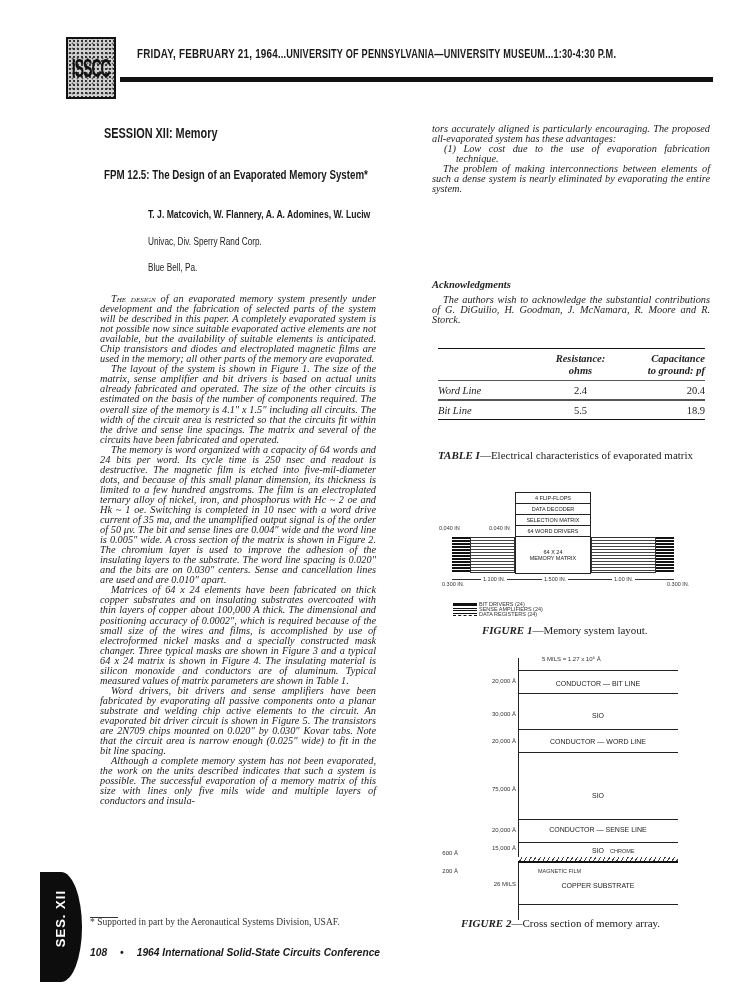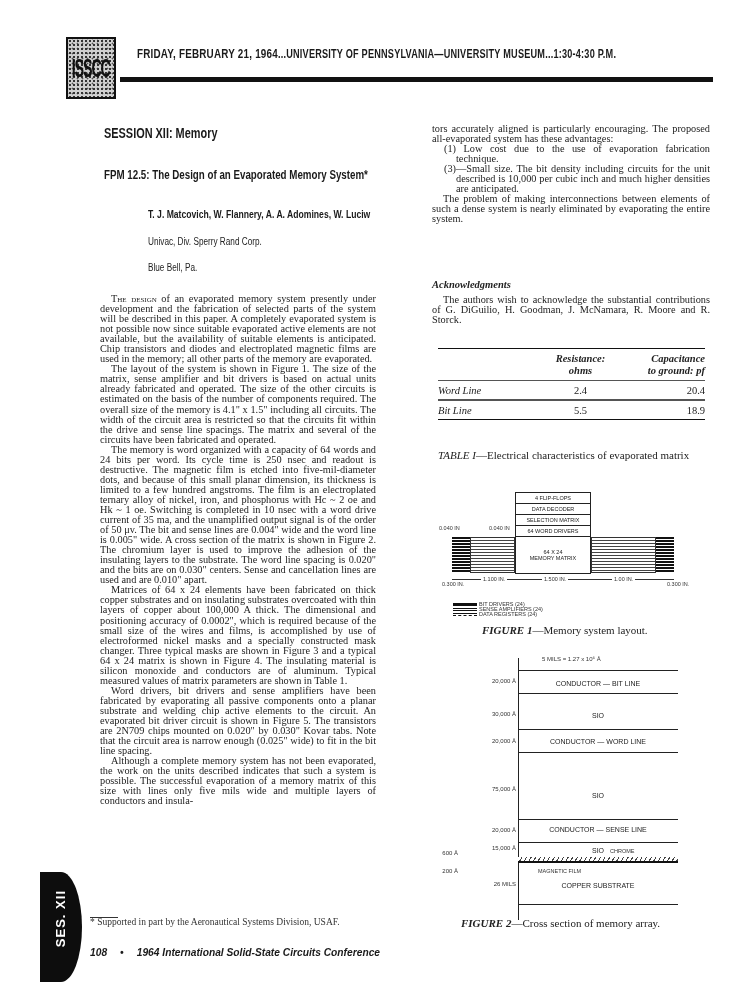--- a/index.html
+++ b/index.html
@@ -21,21 +21,21 @@
 
   
   .session { position: absolute; left: 104px; top: 125px; font-family: "Liberation Sans", "DejaVu Sans", sans-serif; font-weight: bold;
              font-size: 14px; transform-origin: left top; transform: scaleX(0.78); white-space: nowrap; }
   .paper-title { position: absolute; left: 104px; top: 168px; font-family: "Liberation Sans", "DejaVu Sans", sans-serif; font-weight: bold;
                  font-size: 12.5px; transform-origin: left top; transform: scaleX(0.78); white-space: nowrap; }
   .authors { position: absolute; left: 148px; top: 208px; font-family: "Liberation Sans", "DejaVu Sans", sans-serif;
              font-size: 10.5px; transform-origin: left top; transform: scaleX(0.82); white-space: nowrap; font-weight: bold; }
   .affil { position: absolute; left: 148px; font-family: "Liberation Sans", "DejaVu Sans", sans-serif; font-size: 10px;
            transform-origin: left top; transform: scaleX(0.82); white-space: nowrap; color: #222; }
-  .col { position: absolute; font-size: 10.3px; line-height: 10.05px; text-align: justify; color: #222; }
+  .col { position: absolute; font-size: 10.3px; line-height: 10.05px; text-align: justify; color: #222; font-style: italic; }
   .col p { text-indent: 11px; }
   .col p.noindent { text-indent: 0; }
   .sc { font-variant: small-caps; }
   .left-col { left: 100px; top: 294px; width: 276px; }
   .footnote-rule { position: absolute; left: 90px; top: 917px; width: 28px; border-top: 1px solid #333; }
   .footnote { position: absolute; left: 90px; top: 918px; width: 290px; font-size: 9.5px; line-height: 9.5px; color: #333; }
   .footer { position: absolute; left: 90px; top: 946px; font-family: "Liberation Sans", "DejaVu Sans", sans-serif; font-weight: bold; font-style: italic;
             font-size: 11px; white-space: nowrap; transform-origin: left top; transform: scaleX(0.93); }
   .footer .bullet { margin: 0 14px; }
   .tab { position: absolute; left: 40px; top: 872px; width: 42px; height: 110px; background: #0d0d0d;
@@ -54,21 +54,21 @@
   .tbl { position: absolute; left: 438px; top: 348px; width: 267px; font-size: 10.5px; color: #222; }
   .tbl .rule { border-top: 1.3px solid #111; }
   .tbl .rule.thin { border-top: 1px solid #555; }
   .tbl .row { display: flex; height: 18px; align-items: center; }
   .tbl .hdr { height: 31px; }
   .tbl .c0 { width: 105px; font-style: italic; }
   .tbl .c1 { width: 75px; text-align: center; }
   .tbl .c2 { width: 87px; text-align: right; }
   .tbl .hdr .c1, .tbl .hdr .c2 { font-style: italic; font-weight: bold; line-height: 12px; }
   .tbl-cap { position: absolute; left: 438px; top: 449px; width: 270px; font-size: 11px; line-height: 12px; text-align: justify; color: #222; }
-  .tbl-cap .lbl { font-style: italic; font-weight: normal; }
+  .tbl-cap .lbl { font-style: italic; font-weight: bold; }
 
   
   .fig1 { position: absolute; left: 447px; top: 492px; width: 267px; height: 112px; }
   .fig-label { font-family: "Liberation Sans", "DejaVu Sans", sans-serif; font-size: 5.5px; color: #333; white-space: nowrap; position: absolute; }
   .box { position: absolute; border: 1px solid #222; font-family: "Liberation Sans", "DejaVu Sans", sans-serif; font-size: 5.5px;
          display: flex; align-items: center; justify-content: center; text-align: center; color: #222; background: #fff; }
   .striped { position: absolute; background: repeating-linear-gradient(to bottom, #fff 0px, #fff 2px, #444 2px, #444 3px); border: 1px solid #333; }
   .solid-stripe { position: absolute; background: repeating-linear-gradient(to bottom, #111 0px, #111 2px, #fff 2px, #fff 3px); }
   .dim { position: absolute; border-top: 1px solid #333; }
   .fig-cap { position: absolute; font-size: 11px; white-space: nowrap; color: #222; }
@@ -114,21 +114,20 @@
   <span>108</span><span class="bullet">•</span><span>1964 International Solid-State Circuits Conference</span>
 </div>
 <div class="tab">
     <span>SES. XII</span>
   </div>
 
 <div class="col right-col">
   <p class="noindent">tors accurately aligned is particularly encouraging. The proposed all-evaporated system has these advantages:</p>
   <ol>
     <li>(1) Low cost due to the use of evaporation fabrication technique.</li>
-    <li>(3)—Small size. The bit density including circuits for the unit described is 10,000 per cubic inch and much higher densities are anticipated.</li>
   </ol>
   <p>The problem of making interconnections between elements of such a dense system is nearly eliminated by evaporating the entire system.</p>
 </div>
 
 <div class="ack-head">Acknowledgments</div>
 <div class="col ack">
     <p>The authors wish to acknowledge the substantial contributions of G. DiGuilio, H. Goodman, J. McNamara, R. Moore and R. Storck.</p>
   </div>
 
 <div class="tbl">

